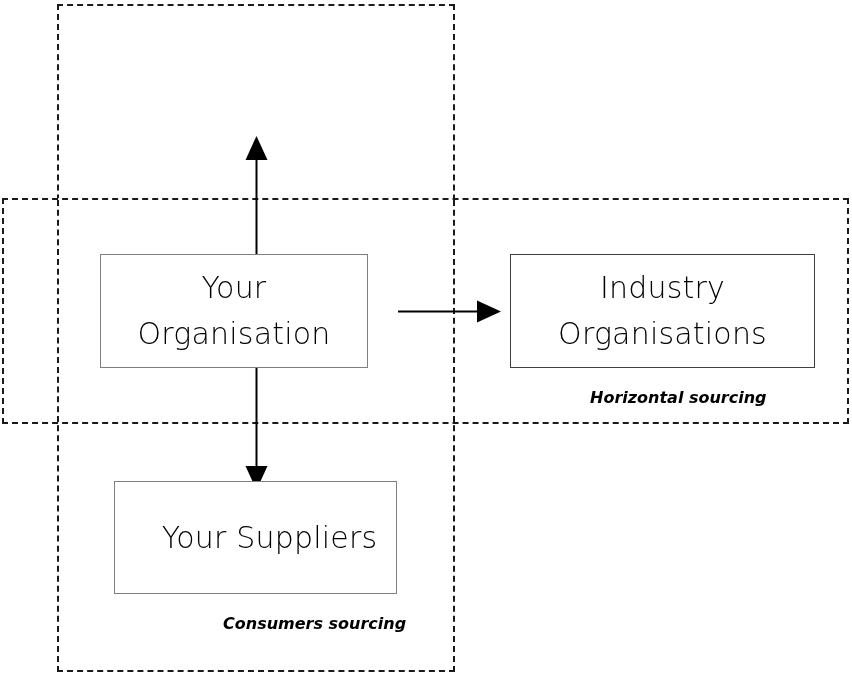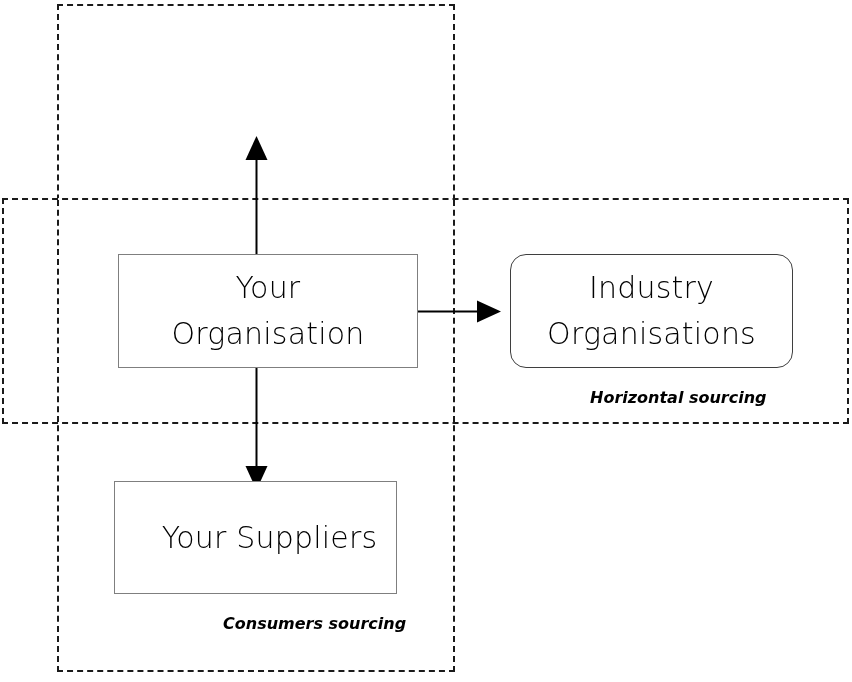--- a/index.html
+++ b/index.html
@@ -68,32 +68,31 @@
     letter-spacing: 0.2px;
     white-space: pre-line;
   }
   #node-users {
     left: 114px;
     top: 29px;
     width: 283px;
     height: 115px;
   }
   #node-org {
-    left: 118px;
+    left: 100px;
     top: 254px;
-    width: 300px;
+    width: 268px;
     height: 114px;
   }
   #node-industry {
     left: 510px;
     top: 254px;
-    width: 283px;
+    width: 305px;
     height: 114px;
     border-color: #3f3f3f;
-    border-radius: 16px;
   }
   #node-suppliers {
     left: 114px;
     top: 481px;
     width: 283px;
     height: 113px;
     padding-left: 28px;
   }
 
   

